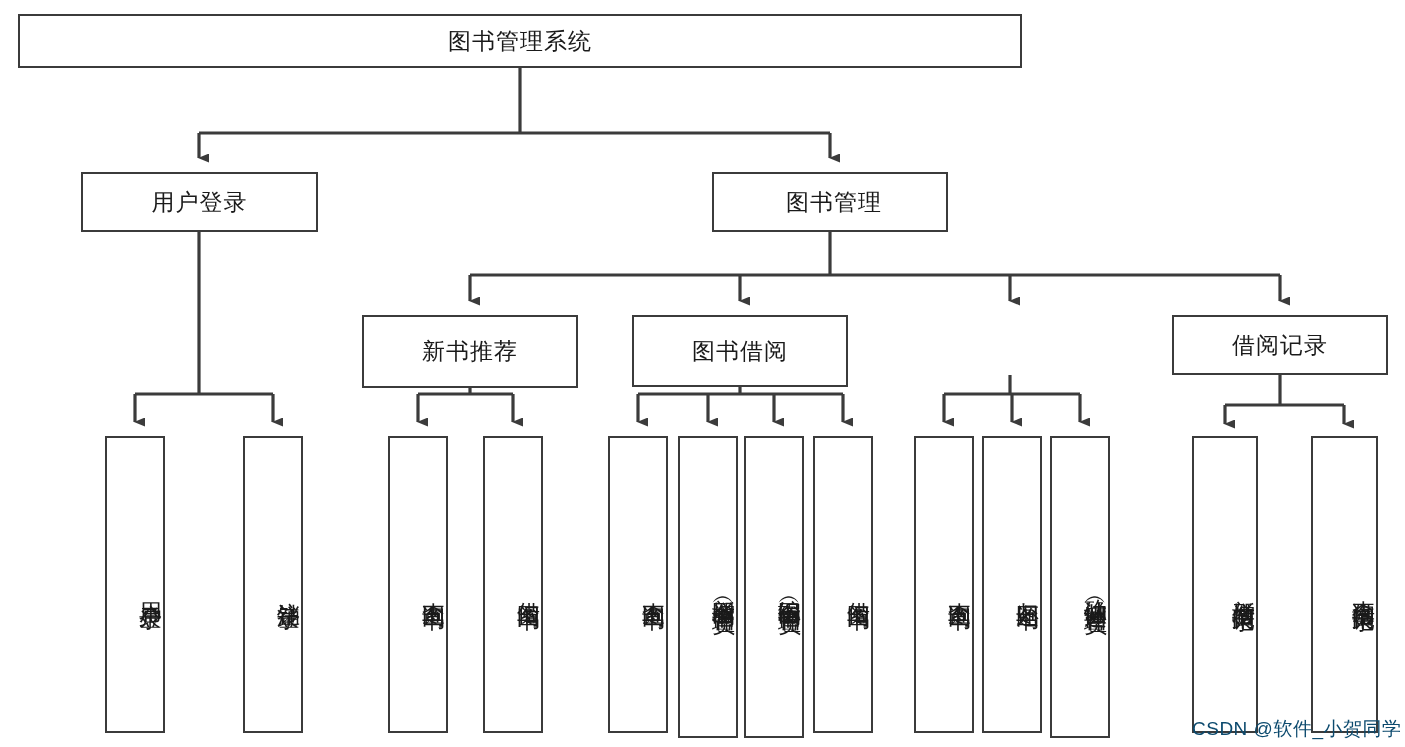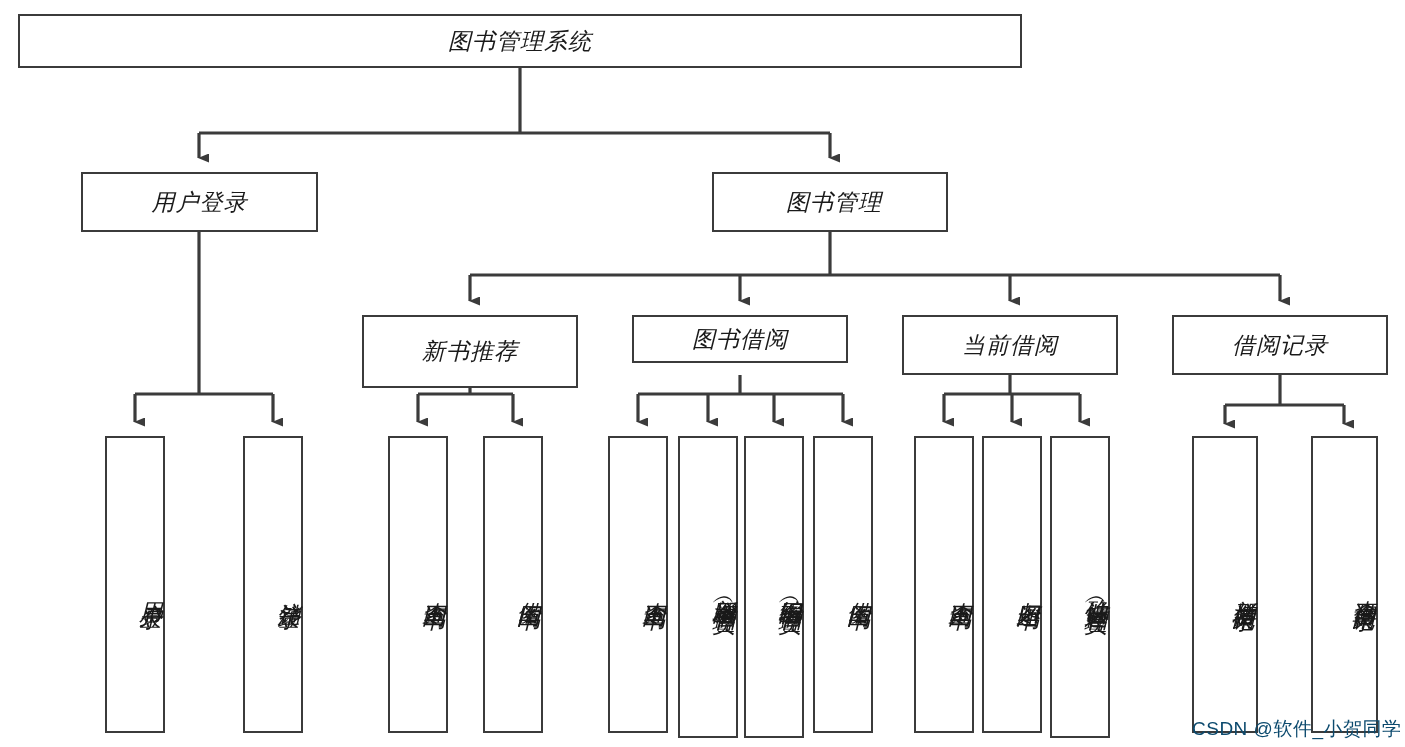--- a/index.html
+++ b/index.html
@@ -45,21 +45,20 @@
     font-size: 23px;
     letter-spacing: 2px;
     padding-top: 6px;
     align-items: flex-start;
     justify-content: center;
     line-height: 1.12;
   }
   .node .label {
     display: block;
     white-space: pre-line;
-    font-style: italic;
   }
   .node.v-node .label {
     writing-mode: vertical-rl;
     text-orientation: upright;
   }
   .watermark {
     position: absolute;
     color: #0c4a6e;
     font-size: 19px;
     letter-spacing: 0.5px;
@@ -130,25 +129,22 @@
   <div class="node h-node" style="left:81px; top:172px; width:237px; height:60px;">
     <span class="label">用户登录</span>
   </div>
   <div class="node h-node" style="left:712px; top:172px; width:236px; height:60px;padding-left:8px;">
     <span class="label">图书管理</span>
   </div>
 
   <div class="node h-node" style="left:362px; top:315px; width:216px; height:73px;">
     <span class="label">新书推荐</span>
   </div>
-  <div class="node h-node" style="left:632px; top:315px; width:216px; height:48px;">
+  <div class="node h-node" style="left:632px; top:315px; width:216px; height:72px;">
     <span class="label">图书借阅</span>
-  </div>
-  <div class="node h-node" style="left:902px; top:315px; width:216px; height:60px;">
-    <span class="label">当前借阅</span>
   </div>
   <div class="node h-node" style="left:1172px; top:315px; width:216px; height:60px;">
     <span class="label">借阅记录</span>
   </div>
 
   <div class="node v-node" style="left:105px; top:436px; width:60px; height:297px;">
     <span class="label">用户登录</span>
   </div>
   <div class="node v-node" style="left:243px; top:436px; width:60px; height:297px;">
     <span class="label">注销登录</span>

